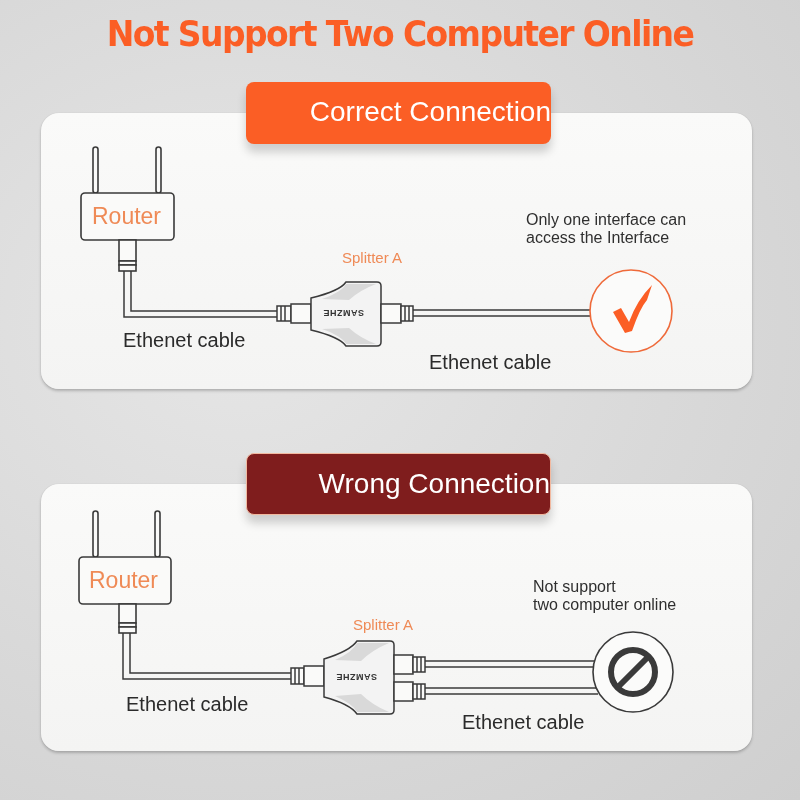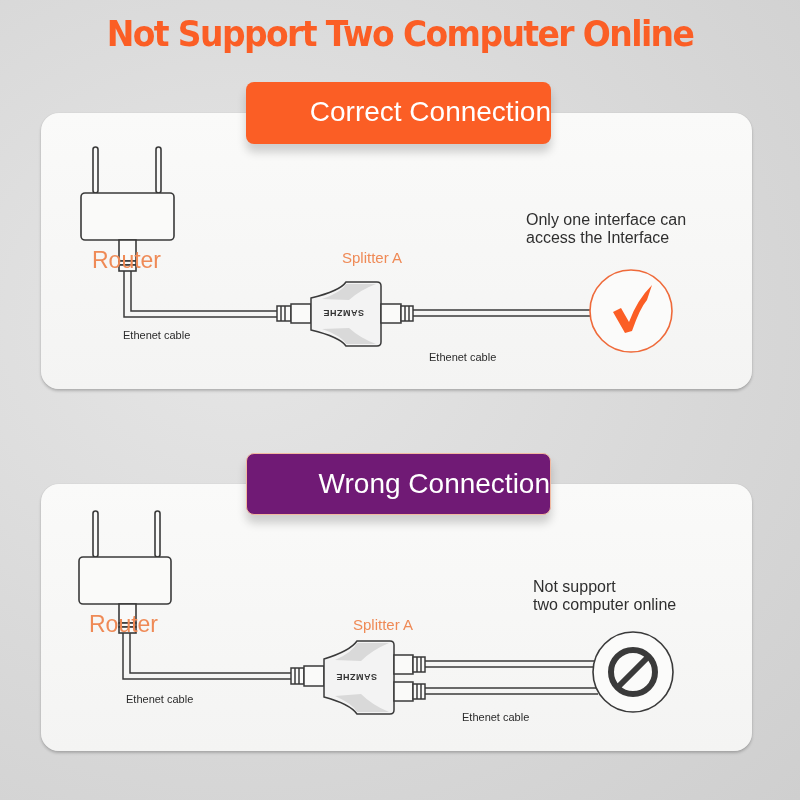--- a/index.html
+++ b/index.html
@@ -23,28 +23,28 @@
     .panel.top { top: 113px; height: 276px; }
     .panel.bottom { top: 484px; height: 267px; }
     .badge {
       position: absolute; left: 246px; width: 305px; height: 62px;
       border-radius: 8px; color: #ffffff; text-align: right;
       font-size: 28px; line-height: 60px;
       box-shadow: 0 8px 10px rgba(0,0,0,0.18);
       z-index: 3;
     }
     .badge.correct { top: 82px; background: #fb5e25; }
-    .badge.wrong { top: 453px; background: #701a75; border: 1px solid #f2b9a0; box-sizing: border-box; }
+    .badge.wrong { top: 453px; background: #7f1d1d; border: 1px solid #f2b9a0; box-sizing: border-box; }
     svg.diagram { position: absolute; left: 0; top: 0; z-index: 2; }
     .label {
-      position: absolute; font-size: 11px; color: #2b2b2b; white-space: nowrap; z-index: 4;
+      position: absolute; font-size: 20px; color: #2b2b2b; white-space: nowrap; z-index: 4;
     }
     .orange-label { color: #ef8a56; margin-left: 26px; }
     .router-text {
-      position: absolute; font-size: 23px; color: #ef8a56; z-index: 4; margin-top: 44px;
+      position: absolute; font-size: 23px; color: #ef8a56; z-index: 4;
     }
     .note {
       position: absolute; font-size: 16px; color: #2f2f2f; line-height: 18px; z-index: 4;
     }
     .brand {
       position: absolute; font-size: 9px; font-weight: bold; color: #333; letter-spacing: 0.5px;
       transform: rotate(180deg); z-index: 4;
     }
   </style>
 </head>

